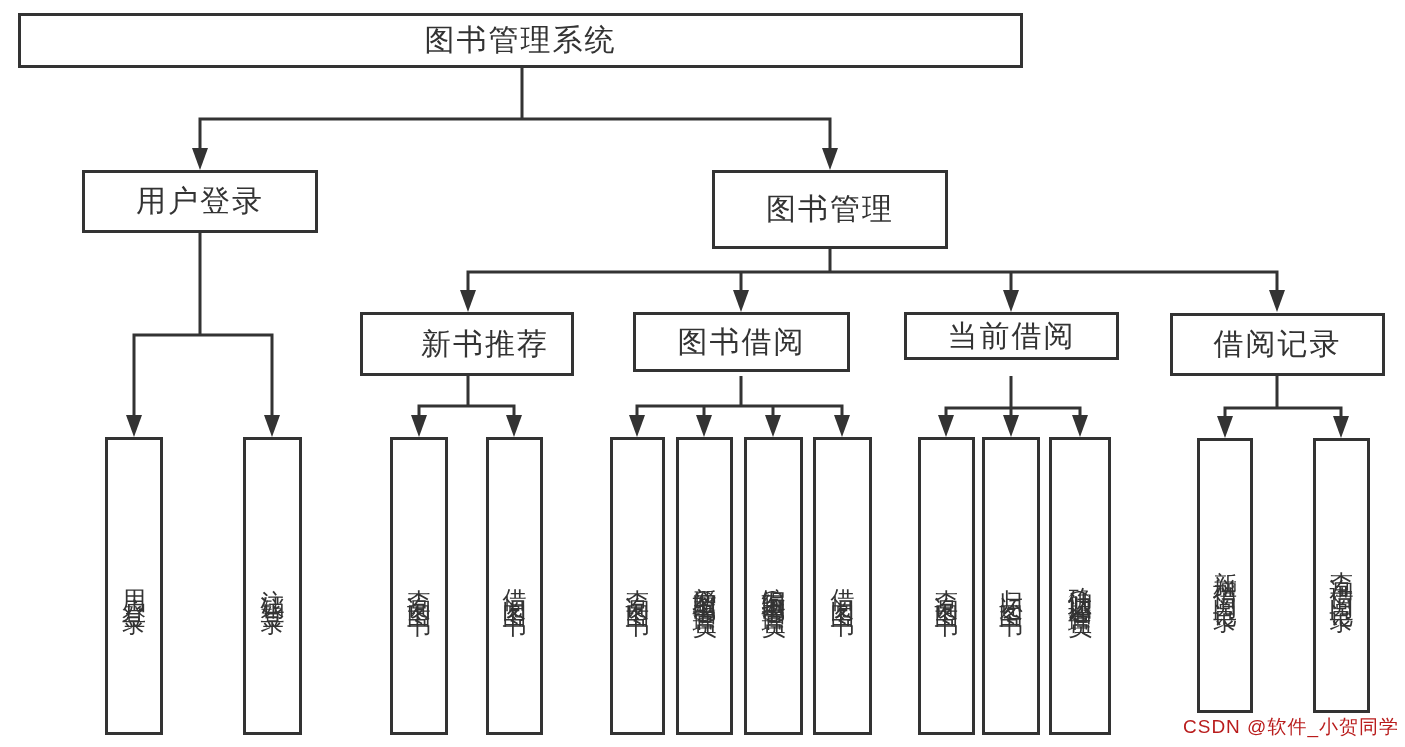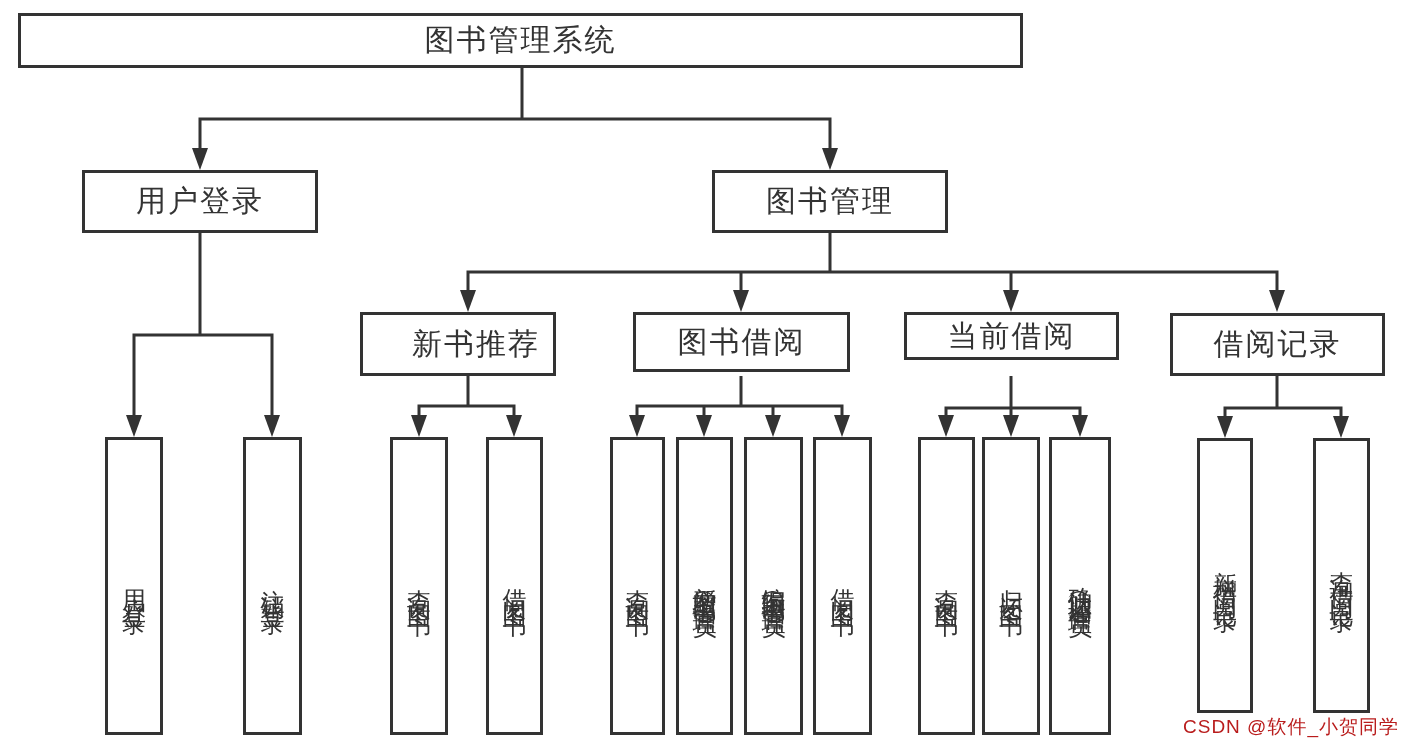--- a/index.html
+++ b/index.html
@@ -85,25 +85,25 @@
     </g>
   </svg>
 
   <div class="node h-node" style="left:18px;top:13px;width:1005px;height:55px;">
     <span>图书管理系统</span>
   </div>
 
   <div class="node h-node" style="left:82px;top:170px;width:236px;height:63px;">
     <span>用户登录</span>
   </div>
-  <div class="node h-node" style="left:712px;top:170px;width:236px;height:63px;">
+  <div class="node h-node" style="left:712px;top:170px;width:236px;height:79px;">
     <span>图书管理</span>
   </div>
 
-  <div class="node h-node" style="left:360px;top:312px;width:196px;height:64px;padding-left:36px;">
+  <div class="node h-node" style="left:360px;top:312px;width:214px;height:64px;padding-left:36px;">
     <span>新书推荐</span>
   </div>
   <div class="node h-node" style="left:633px;top:312px;width:217px;height:60px;">
     <span>图书借阅</span>
   </div>
   <div class="node h-node" style="left:904px;top:312px;width:215px;height:48px;">
     <span>当前借阅</span>
   </div>
   <div class="node h-node" style="left:1170px;top:313px;width:215px;height:63px;">
     <span>借阅记录</span>

